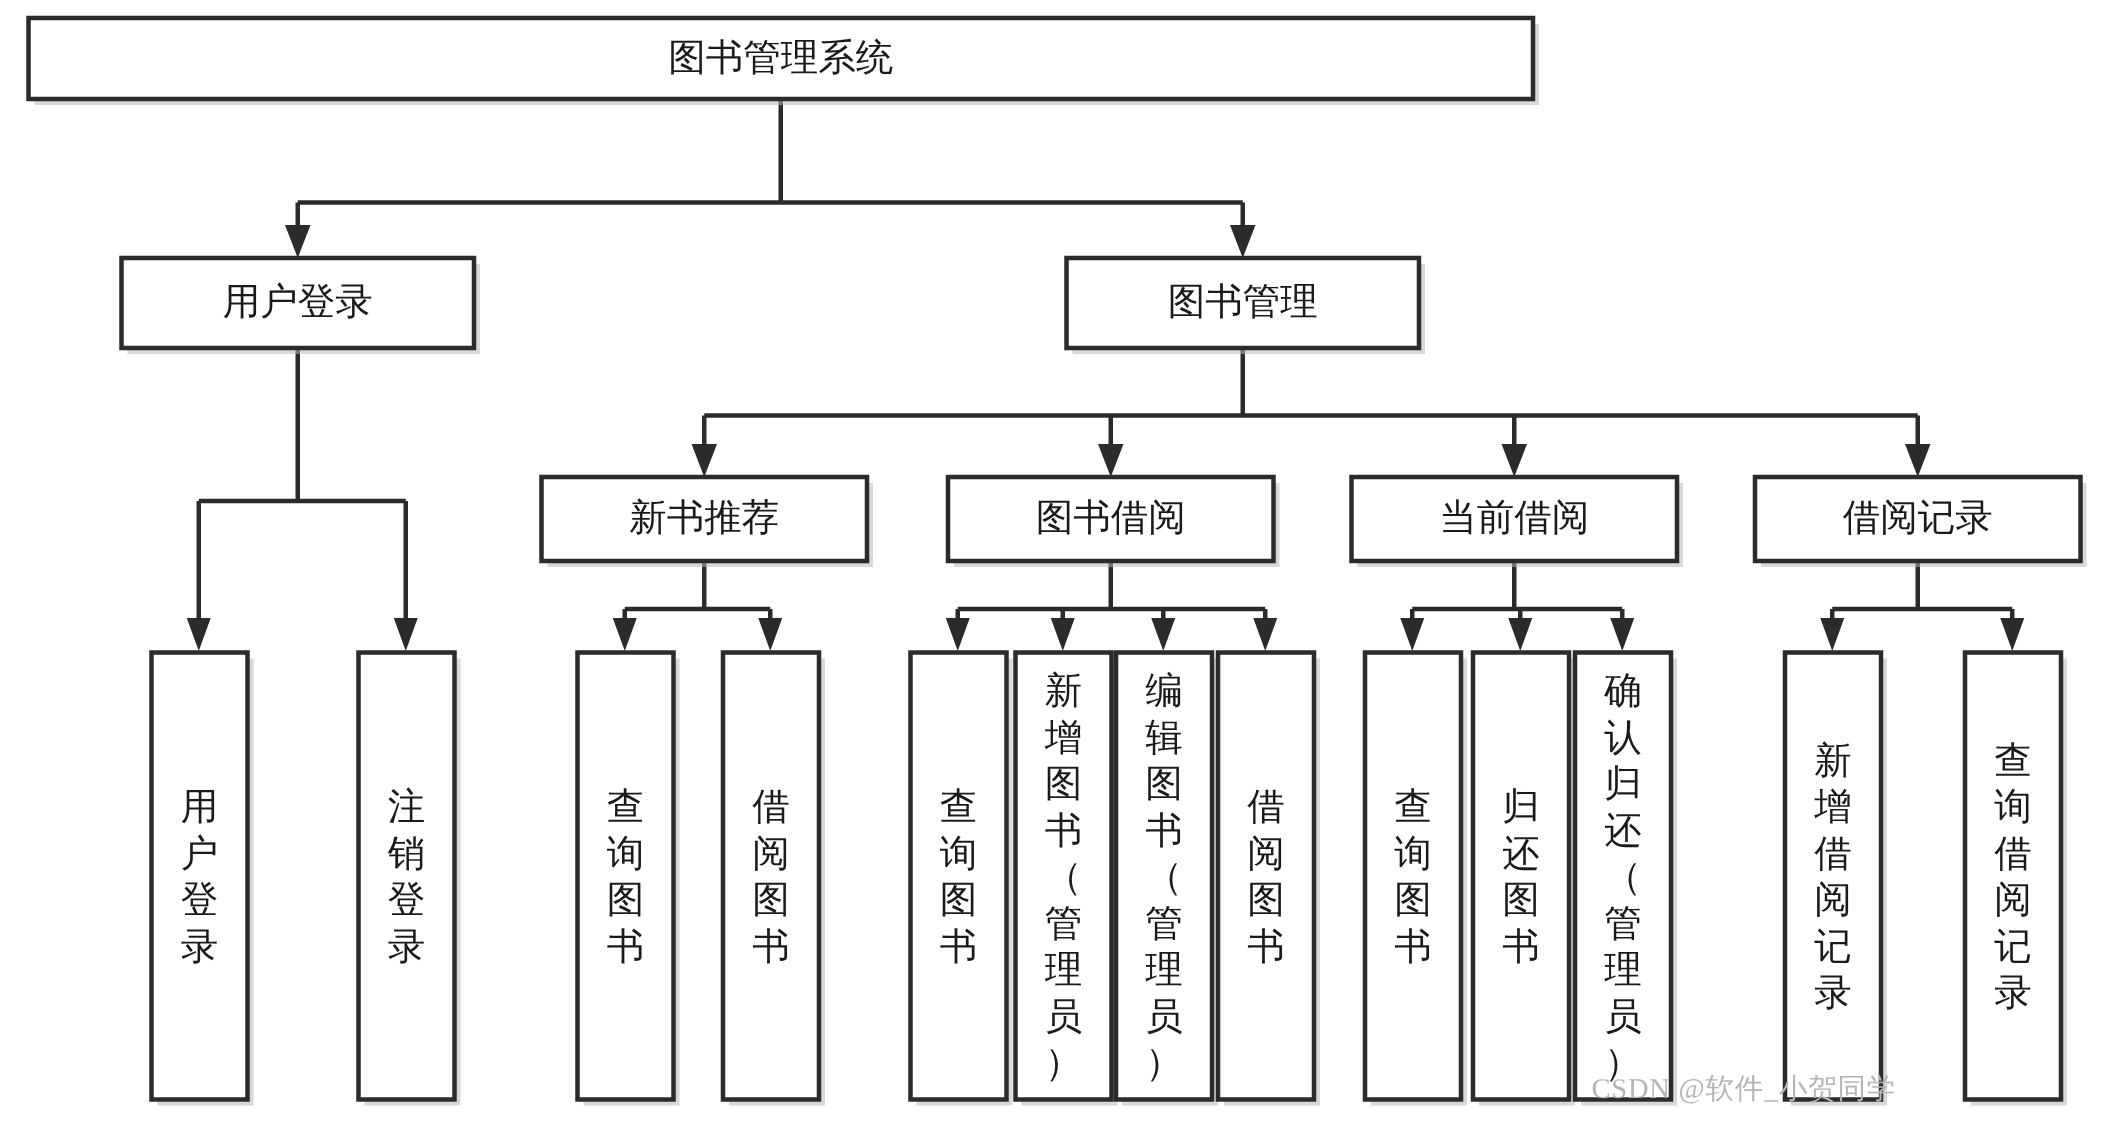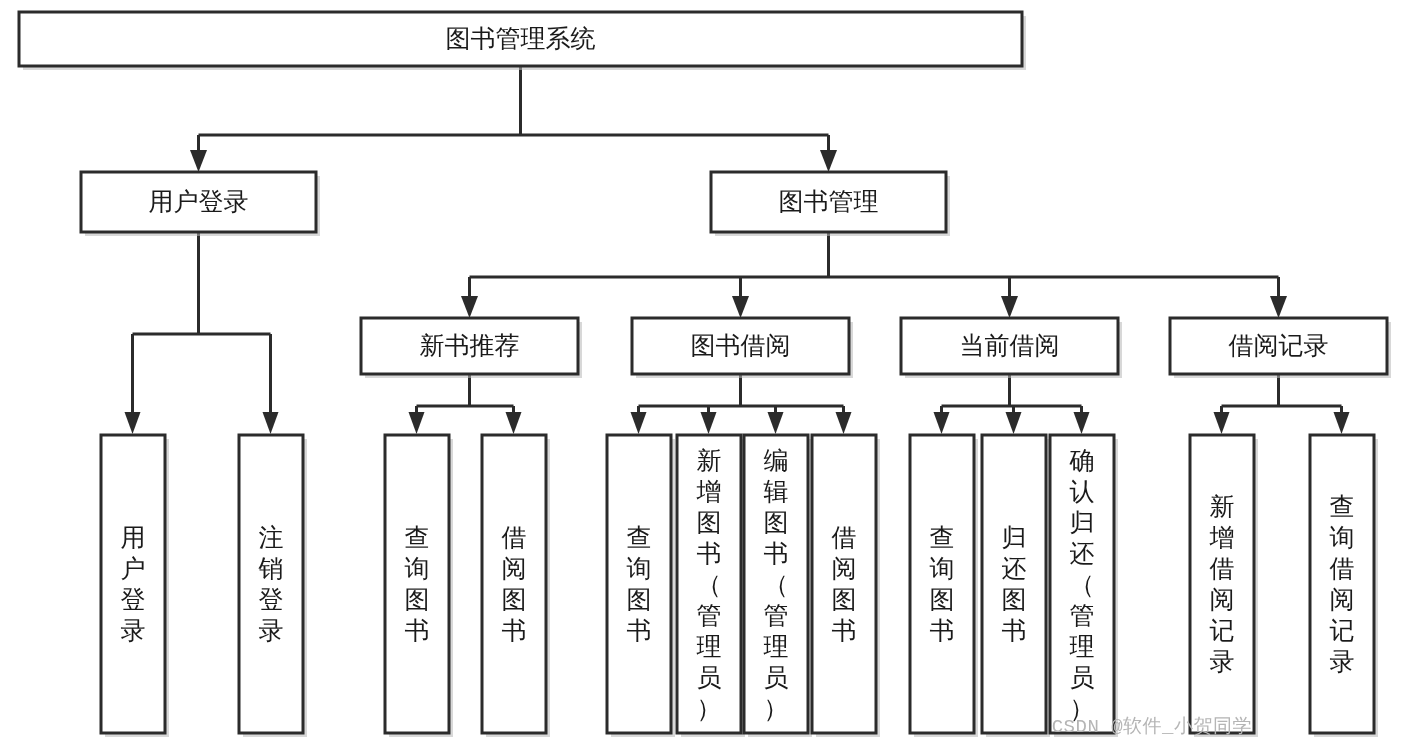--- a/index.html
+++ b/index.html
@@ -52,23 +52,23 @@
     dominant-baseline: middle;
   }
   .node-label-vert {
     font-family: "Liberation Sans", "DejaVu Sans", sans-serif;
     font-size: 25px;
     fill: #1a1a1a;
     text-anchor: middle;
   }
   .watermark {
     position: absolute;
-    right: 14px;
+    right: 2px;
     bottom: 8px;
-    font-family: Liberation Mono, monospace;
+    font-family: Liberation Serif, serif;
     font-size: 19px;
     color: #b5b5b5;
     letter-spacing: 0.5px;
     white-space: nowrap;
     pointer-events: none;
   }
 </style>
 </head>
 <body>
 

